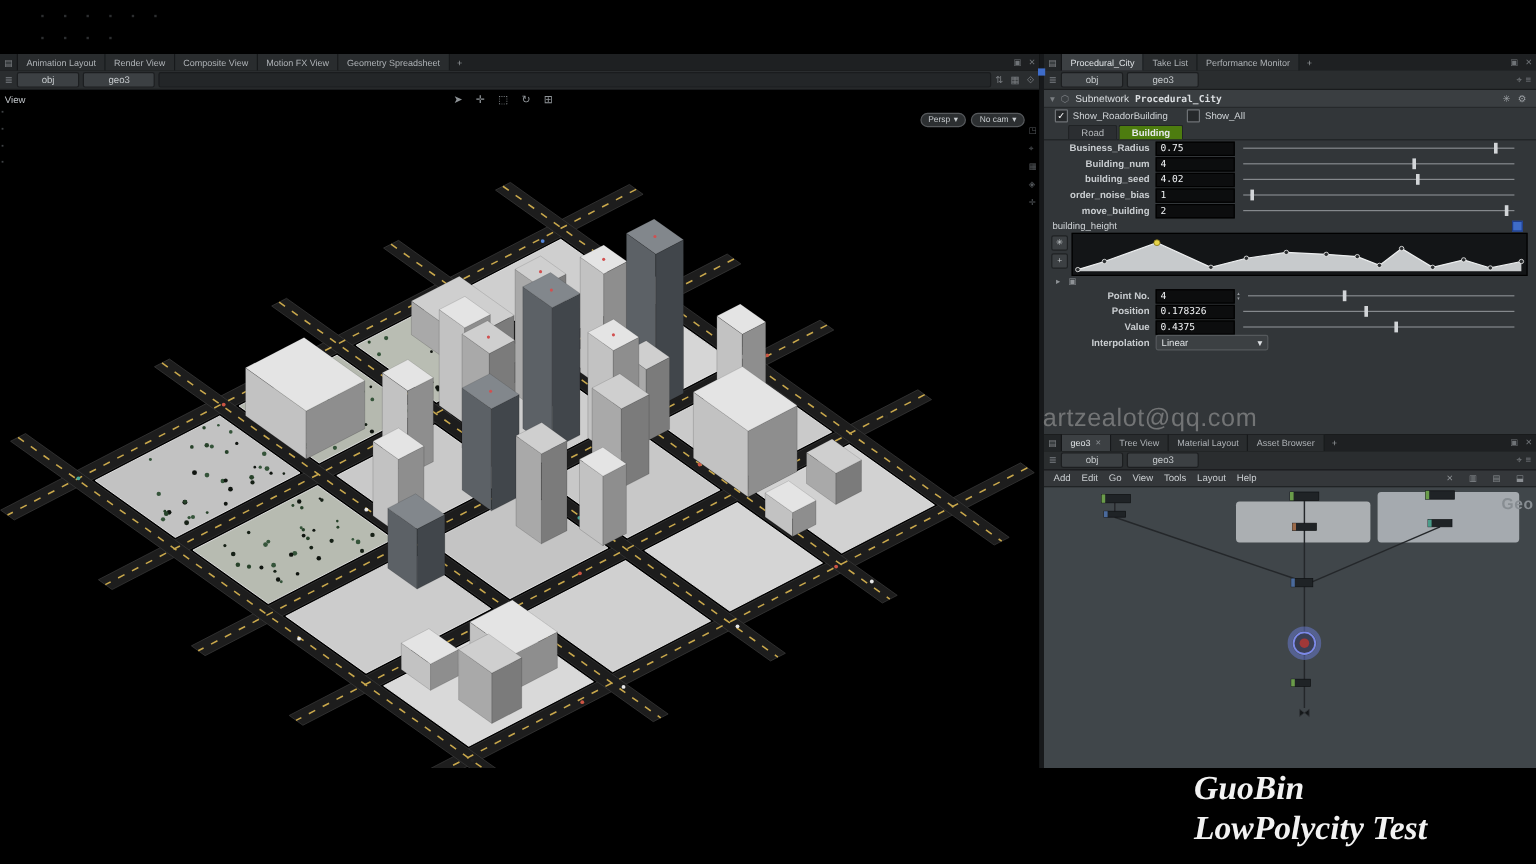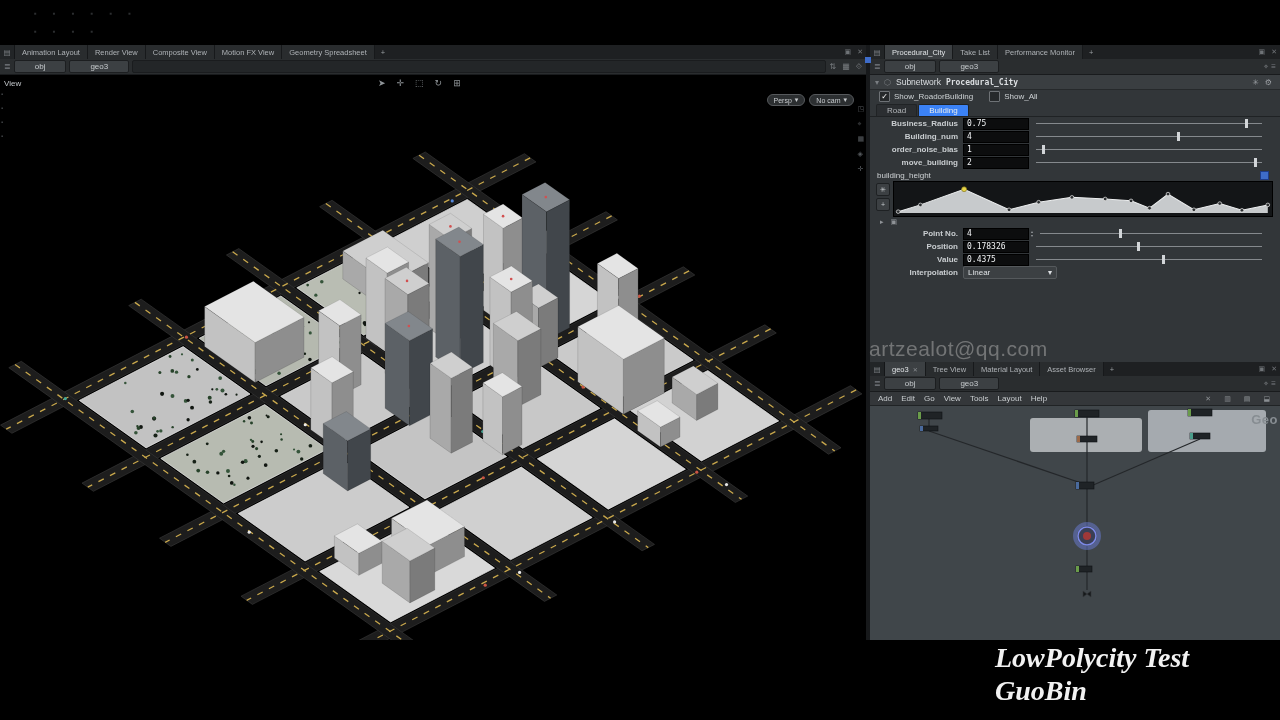--- a/index.html
+++ b/index.html
@@ -37,23 +37,23 @@
 #city-svg{position:absolute;left:0;top:0;}
 
 .param-editor{height:317px;background:#323639;display:flex;flex-direction:column;overflow:hidden;flex:none;}
 .node-header{height:14px;background:#3a3e41;border-bottom:1px solid #26292b;display:flex;align-items:center;gap:5px;padding:0 5px;font-size:8.5px;color:#dcdfe2;flex:none;}
 .node-header .name{font-family:"DejaVu Sans Mono",monospace;font-size:8px;font-weight:bold;}
 .node-header .spacer{flex:1;}
 .node-header .hicon{color:#9b9fa3;font-size:8px;padding:0 3px;}
 .toggle-row{height:13px;display:flex;align-items:center;gap:16px;padding:0 9px;font-size:8px;color:#ced2d5;flex:none;}
 .toggle{display:flex;align-items:center;gap:4px;}
 .cb{width:9px;height:9px;background:#26292b;border:1px solid #6e7276;border-radius:1px;font-size:8px;line-height:9px;text-align:center;color:#fff;}
-.folder-tabs{height:13px;display:flex;align-items:flex-end;padding:0 6px;gap:1px;border-bottom:1px solid #1f2224;flex:none;}
+.folder-tabs{height:13px;display:flex;align-items:flex-end;padding:0 20px;gap:1px;border-bottom:1px solid #1f2224;flex:none;}
 .ftab{height:11px;line-height:11px;padding:0 10px;font-size:8px;background:#2b2e31;color:#b2b6b9;border:1px solid #202325;border-bottom:none;border-radius:2px 2px 0 0;}
-.ftab.active{background:#3b82f6;color:#e6e9eb;}
+.ftab.active{background:#4d7c0f;color:#e6e9eb;font-weight:bold;}
 .prow{height:13px;display:flex;align-items:center;font-size:8px;color:#c9cdd0;flex:none;}
 .prow .plabel{width:88px;text-align:right;padding-right:5px;white-space:nowrap;font-weight:bold;}
 .pvalue{width:58px;height:10px;background:#0c0d0e;border:1px solid #000;color:#f2f4f6;font-family:"DejaVu Sans Mono",monospace;font-size:8px;line-height:10px;padding:0 3px;flex:none;}
 .pslider{flex:1;height:13px;position:relative;margin:0 18px 0 7px;}
 .ptrack{position:absolute;left:0;right:0;top:6px;height:1px;background:#85898d;}
 .phandle{position:absolute;top:2px;width:3px;height:9px;background:#d2d5d8;}
 .pspin{display:flex;flex-direction:column;justify-content:center;font-size:4px;color:#9a9ea2;line-height:4px;margin-left:2px;}
 .pdrop{width:84px;height:11px;background:#3c4043;border:1px solid #55595c;border-radius:2px;font-size:8px;line-height:11px;color:#dde0e3;padding:0 4px;display:flex;justify-content:space-between;}
 .ramp-label-row{height:12px;display:flex;align-items:center;padding:0 7px;font-size:8px;color:#ced2d5;gap:20px;flex:none;}
 .bluebox{width:7px;height:7px;background:#3e6cc9;border:1px solid #1e3c89;margin-left:auto;margin-right:4px;}
@@ -570,20 +570,28 @@
             </div>
             <div class="prow">
               <span class="plabel">Building_num</span>
               <span class="pvalue">4</span>
               <span class="pslider">
                 <span class="ptrack"></span>
                 <span class="phandle" style="left: calc(63% - 1px);"></span>
               </span>
             </div>
             <div class="prow">
+              <span class="plabel">building_seed</span>
+              <span class="pvalue">4.02</span>
+              <span class="pslider">
+                <span class="ptrack"></span>
+                <span class="phandle" style="left: calc(64% - 1px);"></span>
+              </span>
+            </div>
+            <div class="prow">
               <span class="plabel">order_noise_bias</span>
               <span class="pvalue">1</span>
               <span class="pslider">
                 <span class="ptrack"></span>
                 <span class="phandle" style="left: calc(3% - 1px);"></span>
               </span>
             </div>
             <div class="prow">
               <span class="plabel">move_building</span>
               <span class="pvalue">2</span>
@@ -756,19 +764,19 @@
             </svg>
           <span class="corner">Geo</span>
         </div>
       </div>
 
     </div>
   </div>
 
   <div class="bottombar">
     <div class="credit">
+      <div>GuoBin</div>
       <div>LowPolycity  Test</div>
-      <div>GuoBin</div>
     </div>
   </div>
 
   <div class="watermark">artzealot@qq.com</div>
 </div>
 
 </body></html>

